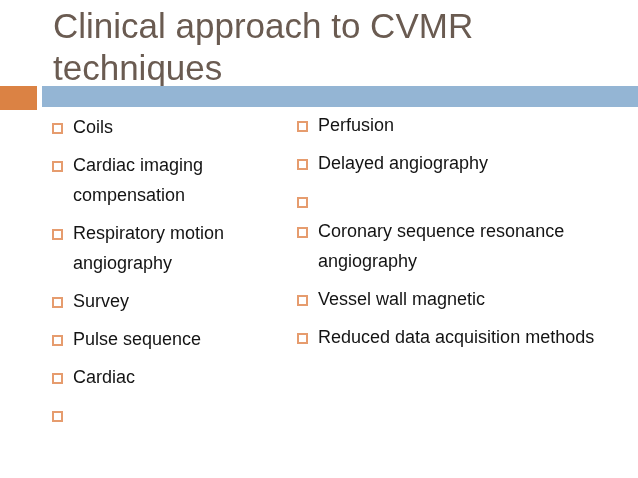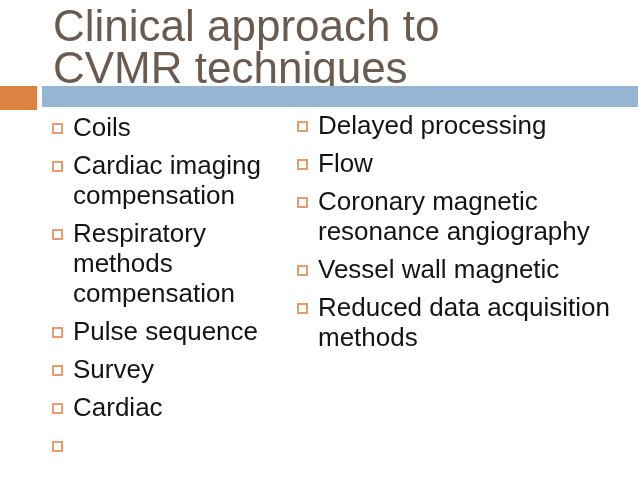--- a/index.html
+++ b/index.html
@@ -18,21 +18,21 @@
     background: var(--background);
     overflow: hidden;
     font-family: "Liberation Sans", sans-serif;
   }
   .title {
     position: absolute;
     left: 53px;
     top: 5px;
     width: 525px;
     margin: 0;
-    font-size: 44px;
+    font-size: 35px;
     line-height: 42px;
     font-weight: 400;
     color: var(--title-color);
   }
   .band-accent {
     position: absolute;
     left: 0;
     top: 86px;
     width: 37px;
     height: 24px;
@@ -48,21 +48,21 @@
   }
   ul.col {
     list-style: none;
     margin: 0;
     padding: 0;
     position: absolute;
   }
   .col li {
     display: flex;
     align-items: flex-start;
-    font-size: 26px;
+    font-size: 18px;
     line-height: 30px;
     color: var(--body-text);
     margin: 0 0 8px 0;
   }
   .bullet {
     flex: none;
     width: 7px;
     height: 7px;
     border: 2px solid var(--bullet-orange);
     margin: 11px 10px 0 2px;
@@ -88,59 +88,62 @@
         <span class="txt">Coils</span>
       </li>
 
       <li>
         <span class="bullet"></span>
         <span class="txt">Cardiac imaging compensation</span>
       </li>
 
       <li>
         <span class="bullet"></span>
-        <span class="txt">Respiratory methods compensation</span>
+        <span class="txt">Respiratory motion angiography</span>
+      </li>
+
+      <li>
+        <span class="bullet"></span>
+        <span class="txt">Survey</span>
       </li>
 
       <li>
         <span class="bullet"></span>
         <span class="txt">Pulse sequence</span>
-      </li>
-
-      <li>
-        <span class="bullet"></span>
-        <span class="txt">Survey</span>
       </li>
 
       <li>
         <span class="bullet"></span>
         <span class="txt">Cardiac</span>
       </li>
 
       <li>
         <span class="bullet"></span>
       </li>
     </ul>
 
   <ul class="col col-right">
 
-
       <li>
         <span class="bullet"></span>
-        <span class="txt">Delayed processing</span>
+        <span class="txt">Perfusion</span>
       </li>
 
       <li>
         <span class="bullet"></span>
-        <span class="txt">Flow</span>
+        <span class="txt">Delayed angiography</span>
       </li>
 
       <li>
         <span class="bullet"></span>
-        <span class="txt">Coronary magnetic resonance angiography</span>
+      </li>
+
+      <li>
+        <span class="bullet"></span>
+        <span class="txt">Coronary sequence resonance angiography</span>
       </li>
 
       <li>
         <span class="bullet"></span>
         <span class="txt">Vessel wall magnetic</span>
       </li>
 
 
       <li>
         <span class="bullet"></span>

